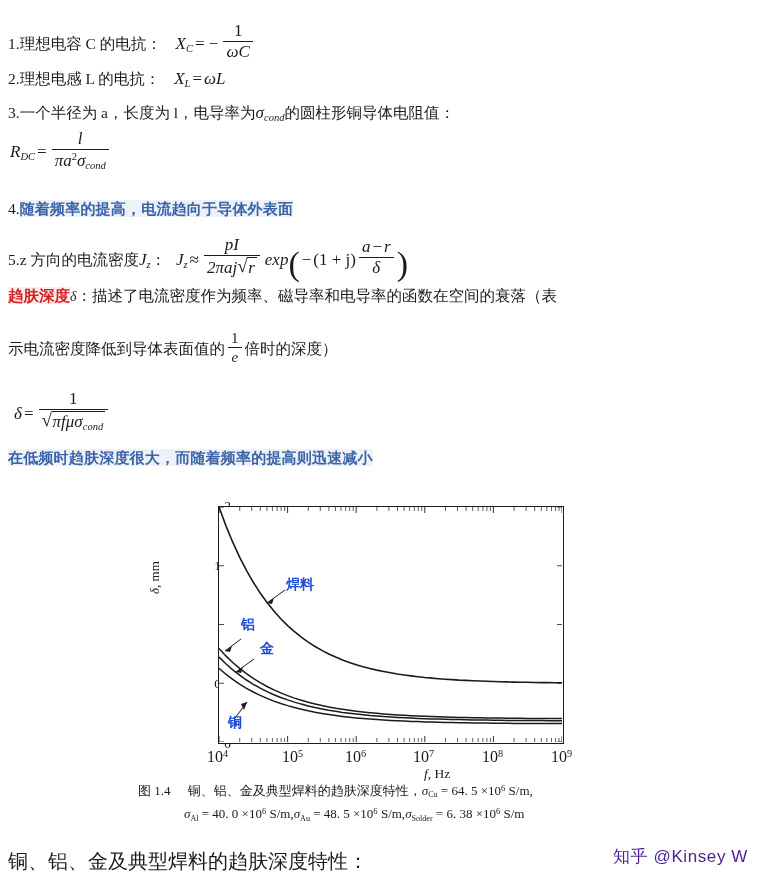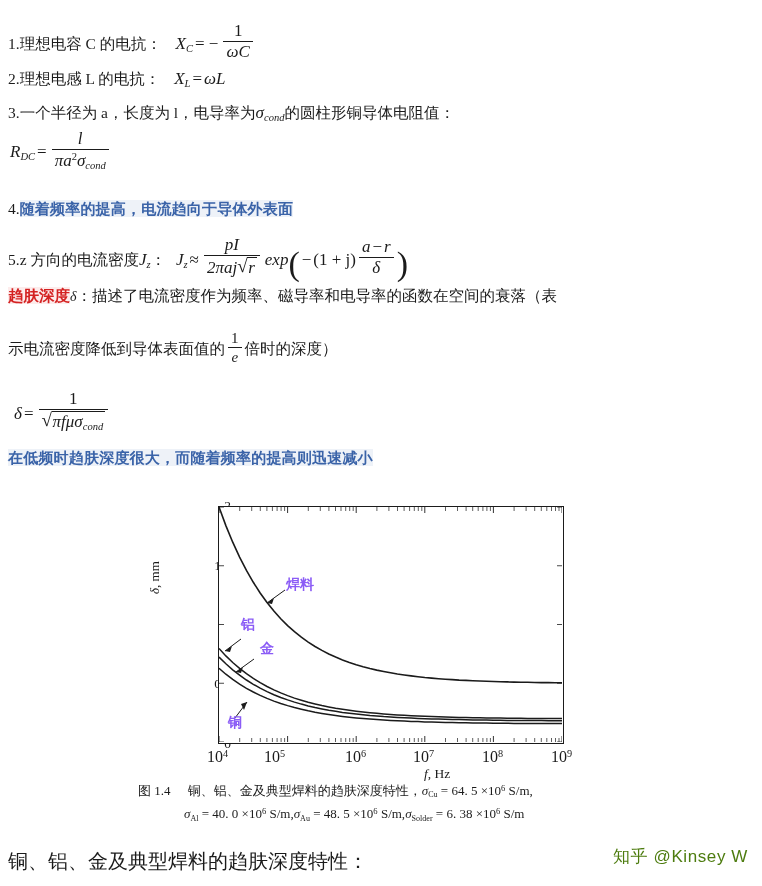--- a/index.html
+++ b/index.html
@@ -119,21 +119,21 @@
     white-space: nowrap;
     margin-left: 36px;
   }
   .xlab i { font-style: italic; }
 
   .curvelabel {
     position: absolute;
     font-family: "Liberation Serif", "DejaVu Serif", serif;
     font-size: 14px;
     font-weight: 600;
-    color: #8b5cf6;
+    color: #1d4ed8;
     white-space: nowrap;
   }
 
   
   .caption {
     position: absolute;
     font-family: "Liberation Serif", "DejaVu Serif", serif;
     font-size: 13px;
     color: #1b1b1b;
     white-space: nowrap;
@@ -141,21 +141,21 @@
   .caption .sup { font-size: 0.66em; vertical-align: 0.52em; font-style: normal; }
   .caption .sub { font-size: 0.62em; vertical-align: -0.28em; font-style: normal; }
   .caption i { font-style: italic; }
 
   
   .watermark {
     position: absolute;
     right: 14px; top: 845px;
     font-family: "Liberation Sans", "DejaVu Sans", sans-serif;
     font-size: 17px;
-    color: #4d7c0f;
+    color: #4c1d95;
     letter-spacing: 0.6px;
     white-space: nowrap;
   }
 </style>
 </head>
 <body>
 
 <div class="page">
 
   <div class="line" style="left:8px; top:22px;">
@@ -366,21 +366,21 @@
     </div>
 
     <div class="curvelabel" style="left:123px; top:78px;">焊料</div>
     <div class="curvelabel" style="left:78px; top:118px;">铝</div>
     <div class="curvelabel" style="left:97px; top:142px;">金</div>
     <div class="curvelabel" style="left:65px; top:216px;">铜</div>
 
     <div class="xtick" style="left:44px; top:250px;">
       <span>10</span><span class="sup">4</span>
     </div>
-    <div class="xtick" style="left:101px; top:250px;">
+    <div class="xtick" style="left:119px; top:250px;">
       <span>10</span><span class="sup">5</span>
     </div>
     <div class="xtick" style="left:182px; top:250px;">
       <span>10</span><span class="sup">6</span>
     </div>
     <div class="xtick" style="left:250px; top:250px;">
       <span>10</span><span class="sup">7</span>
     </div>
     <div class="xtick" style="left:319px; top:250px;">
       <span>10</span><span class="sup">8</span>

